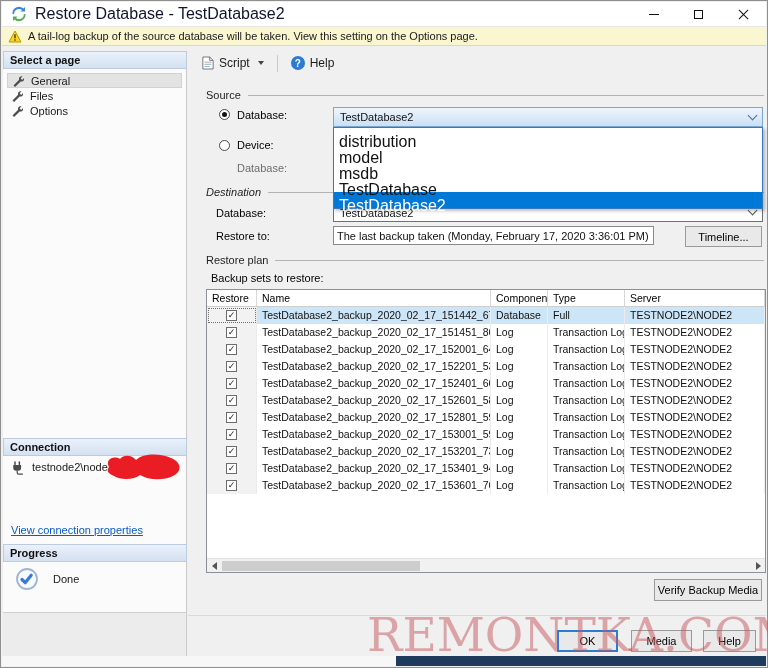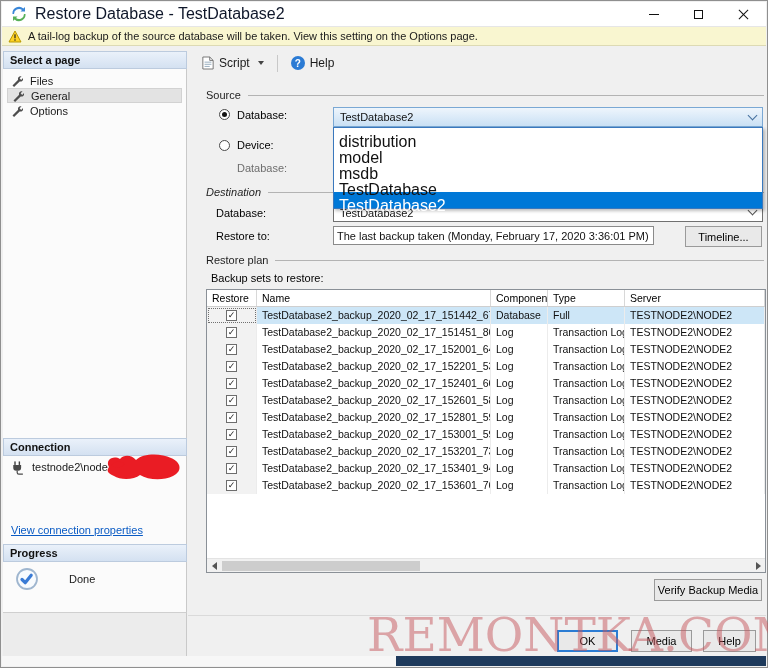--- a/index.html
+++ b/index.html
@@ -23,21 +23,21 @@
   
   .warnbar { position:absolute; left:1px; top:25px; right:1px; height:20px; background:#f9f6d0; border-top:1px solid #e6e6e6; border-bottom:1px solid #dddab4; display:flex; align-items:center; padding-left:6px; gap:6px; font-size:11px; color:#1a1a1a; }
 
   
   .side-hdr { position:absolute; left:2px; width:184px; height:18px; background:linear-gradient(#eaf1fa,#d4e1f1); border:1px solid #bccbde; font-size:11px; font-weight:bold; color:#111; padding:2px 6px; }
   .side-panel { position:absolute; left:2px; width:184px; background:#fbfbfb; border-right:1px solid #c9c9c9; }
   .side-item { display:flex; align-items:center; gap:7px; height:15px; margin:0 4px; padding:1px 4px; font-size:11px; color:#1a1a1a; }
   .side-item.sel { background:#e3e3e3; border:1px solid #d2d2d2; }
   .conn-row { display:flex; align-items:flex-start; gap:6px; padding:5px 0 0 8px; font-size:11px; color:#1a1a1a; }
   .link { position:absolute; left:8px; top:68px; font-size:11px; color:#0a5bc4; text-decoration:underline; }
-  .done-row { display:flex; align-items:center; gap:30px; padding:5px 0 0 12px; font-size:11px; color:#1a1a1a; }
+  .done-row { display:flex; align-items:center; gap:14px; padding:5px 0 0 12px; font-size:11px; color:#1a1a1a; }
   .side-bottom { position:absolute; left:2px; top:611px; width:184px; height:46px; background:#ececec; border-top:1px solid #cfcfcf; border-right:1px solid #c9c9c9; }
   .scribble { position:absolute; left:100px; top:450px; z-index:15; }
 
   
   .toolbar { position:absolute; left:187px; top:48px; right:1px; height:28px; display:flex; align-items:center; padding-left:9px; gap:8px; }
   .tool-btn { display:flex; align-items:center; gap:5px; font-size:12px; color:#1a1a1a; padding:3px 5px; }
   .dd-arrow { width:0; height:0; border-left:3.5px solid transparent; border-right:3.5px solid transparent; border-top:4px solid #444; margin-left:3px; }
   .tool-sep { width:1px; height:17px; background:#c8c8c8; }
   .help-badge { width:14px; height:14px; border-radius:50%; background:#2b7bd4; color:#fff; display:flex; align-items:center; justify-content:center; font-size:10px; font-weight:bold; }
   .help-badge::after { content:"?"; }
@@ -128,32 +128,32 @@
       <path d="M7 1 L13 12 H1 Z" fill="#ffd324" stroke="#b99700" stroke-width="1"></path>
       <rect x="6.4" y="4.3" width="1.2" height="4" fill="#222"></rect>
       <rect x="6.4" y="9.3" width="1.2" height="1.4" fill="#222"></rect>
     </svg>
     <span>A tail-log backup of the source database will be taken. View this setting on the Options page.</span>
   </div>
 
   <div class="side-hdr" style="top:50px;">Select a page</div>
   <div class="side-panel" style="top:68px; height:369px; padding-top:4px;">
     <div>
+  <div class="side-item sel">
+    <svg width="12" height="12" viewBox="0 0 16 16">
+      <path d="M12.9 1.6a3.6 3.6 0 0 0-3.4 4.8L2 13.9 4.1 16l7.5-7.5a3.6 3.6 0 0 0 4.8-3.4c0-.4-.1-.8-.2-1.2l-2.6 2.6-2.1-2.1 2.6-2.6c-.4-.1-.8-.2-1.2-.2z" fill="#4d4d4d"></path>
+    </svg>
+    <span class="side-label">General</span>
+  </div>
+
   <div class="side-item">
     <svg width="12" height="12" viewBox="0 0 16 16">
       <path d="M12.9 1.6a3.6 3.6 0 0 0-3.4 4.8L2 13.9 4.1 16l7.5-7.5a3.6 3.6 0 0 0 4.8-3.4c0-.4-.1-.8-.2-1.2l-2.6 2.6-2.1-2.1 2.6-2.6c-.4-.1-.8-.2-1.2-.2z" fill="#4d4d4d"></path>
     </svg>
     <span class="side-label">Files</span>
-  </div>
-
-  <div class="side-item sel">
-    <svg width="12" height="12" viewBox="0 0 16 16">
-      <path d="M12.9 1.6a3.6 3.6 0 0 0-3.4 4.8L2 13.9 4.1 16l7.5-7.5a3.6 3.6 0 0 0 4.8-3.4c0-.4-.1-.8-.2-1.2l-2.6 2.6-2.1-2.1 2.6-2.6c-.4-.1-.8-.2-1.2-.2z" fill="#4d4d4d"></path>
-    </svg>
-    <span class="side-label">General</span>
   </div>
 
   <div class="side-item">
     <svg width="12" height="12" viewBox="0 0 16 16">
       <path d="M12.9 1.6a3.6 3.6 0 0 0-3.4 4.8L2 13.9 4.1 16l7.5-7.5a3.6 3.6 0 0 0 4.8-3.4c0-.4-.1-.8-.2-1.2l-2.6 2.6-2.1-2.1 2.6-2.6c-.4-.1-.8-.2-1.2-.2z" fill="#4d4d4d"></path>
     </svg>
     <span class="side-label">Options</span>
   </div>
 </div>
   </div>

